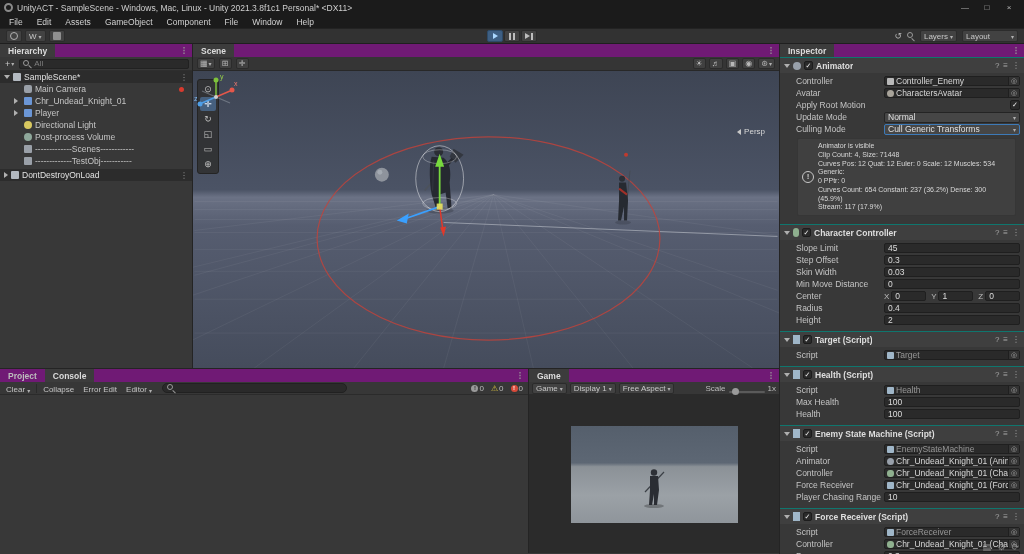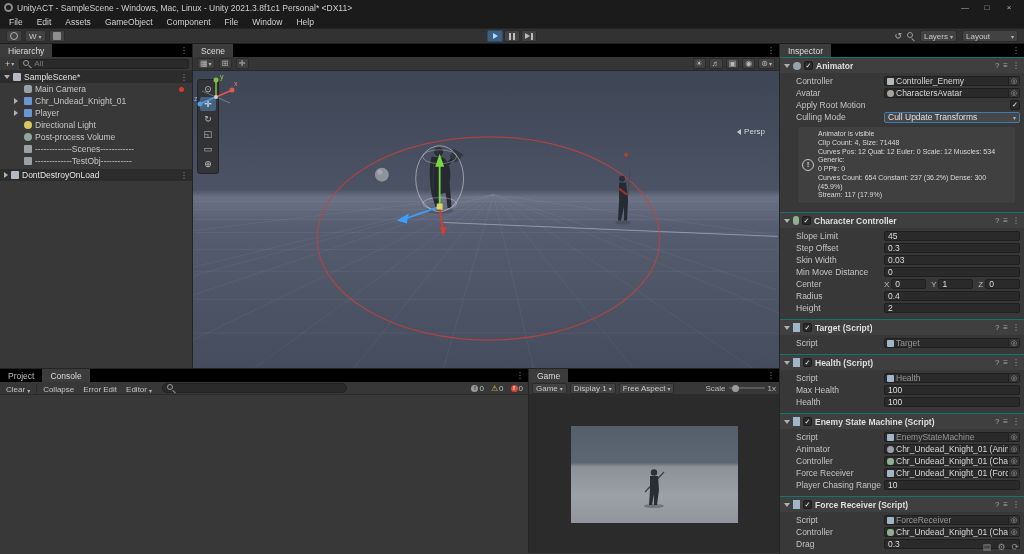--- a/index.html
+++ b/index.html
@@ -36,21 +36,21 @@
   .mag::after { content:""; position:absolute; left:5.5px; top:5.5px; width:3.5px; height:1px; background:#9a9a9a; transform:rotate(45deg); transform-origin:0 0; }
   .dd-arrow { font-size:6px; color:#b0b0b0; }
 
   
   .main { display:flex; height:510px; }
   .left-col { width:779px; display:flex; flex-direction:column; }
   .top-row { height:325px; display:flex; border-bottom:1px solid #242424; }
   .bottom-row { height:184px; display:flex; }
   .panel { background:#383838; display:flex; flex-direction:column; min-width:0; }
 
-  .tabbar { height:13px; background:#000000; display:flex; align-items:stretch; flex:none; }
+  .tabbar { height:13px; background:#701a75; display:flex; align-items:stretch; flex:none;font-weight:bold; }
   .tab { padding:0 8px; display:flex; align-items:center; font-size:8.5px; color:#bdbdbd; }
   .tab.active { background:#3c3c3c; color:#dcdcdc; }
   .tab-kebab { margin-left:auto; padding:0 4px; display:flex; align-items:center; color:#9a9a9a; font-size:8px; }
 
   
   .hierarchy { width:193px; border-right:1px solid #242424; }
   .h-toolbar { height:14px; display:flex; align-items:center; gap:3px; padding:0 3px; border-bottom:1px solid #2e2e2e; flex:none; }
   .plus-btn { display:flex; align-items:center; gap:1px; color:#c8c8c8; font-size:9px; padding:0 2px; }
   .search-box { flex:1; height:10px; background:#2a2a2a; border:1px solid #212121; border-radius:2px; display:flex; align-items:center; gap:3px; padding:0 3px; }
   .search-ph { color:#7f7f7f; font-size:8px; }
@@ -93,21 +93,21 @@
   .count-btn { display:flex; align-items:center; gap:1px; font-size:8px; color:#bdbdbd; padding:0 2px; }
   .ci-info { width:7px; height:7px; border-radius:50%; background:#9a9a9a; color:#2b2b2b; font-size:6px; display:flex; align-items:center; justify-content:center; font-weight:bold; }
   .ci-warn { color:#d8c040; font-size:8px; }
   .ci-err { width:7px; height:7px; border-radius:50%; background:#d84a3a; color:#fff; font-size:6px; display:flex; align-items:center; justify-content:center; font-weight:bold; }
   .c-body { flex:1; background:#383838; }
 
   
   .game { flex:1; }
   .g-toolbar { height:13px; background:#373737; border-bottom:1px solid #2b2b2b; display:flex; align-items:center; gap:3px; padding:0 3px; flex:none; }
   .g-drop { display:flex; align-items:center; gap:2px; height:11px; padding:0 3px; background:#424242; border:1px solid #2b2b2b; border-radius:2px; color:#c8c8c8; font-size:8px; }
-  .g-right { margin-left:auto; display:flex; align-items:center; gap:3px; }
+  .g-right { margin-left:auto; display:flex; align-items:flex-end; gap:3px; }
   .g-label { font-size:8px; color:#bdbdbd; }
   .slider { width:36px; height:2px; background:#5a5a5a; border-radius:1px; position:relative; }
   .slider-thumb { position:absolute; left:3px; top:-2.5px; width:7px; height:7px; border-radius:50%; background:#9a9a9a; }
   .g-content { flex:1; background:#2b2b2b; display:flex; align-items:center; justify-content:center; }
   .g-render { width:167px; height:97px; position:relative; background:linear-gradient(180deg,#555f6c 0%,#5d6774 38%,#8b9197 42%,#9ba1a6 72%,#8f959b 100%); }
 
   
   .inspector { flex:1; border-left:1px solid #242424; position:relative; }
   .insp-scroll { flex:1; overflow:hidden; }
   .comp { border-top:1px solid #0f766e; margin-top:2px; }
@@ -541,24 +541,33 @@
           </div>
           <div class="irow">
             <span class="ilabel">Apply Root Motion</span>
             <div class="ival">
                 <span class="chk">
                   <span>✓</span>
                 </span>
               </div>
           </div>
           <div class="irow">
+            <span class="ilabel">Update Mode</span>
+            <div class="ival">
+                <div class="dfield">
+              <span class="otext">Normal</span>
+              <span class="darrow">▾</span>
+            </div>
+              </div>
+          </div>
+          <div class="irow">
             <span class="ilabel">Culling Mode</span>
             <div class="ival">
                 <div class="dfield focused">
-              <span class="otext">Cull Update Transforms</span>
+              <span class="otext">Cull Generic Transforms</span>
               <span class="darrow">▾</span>
             </div>
               </div>
           </div>
           <div class="helpbox">
             <span class="warn-circ">!</span>
             <div>Animator is visible</div>
             <div>Clip Count: 4, Size: 71448</div>
             <div>Curves Pos: 12 Quat: 12 Euler: 0 Scale: 12 Muscles: 534 Generic:</div>
             <div>0 PPtr: 0</div>

